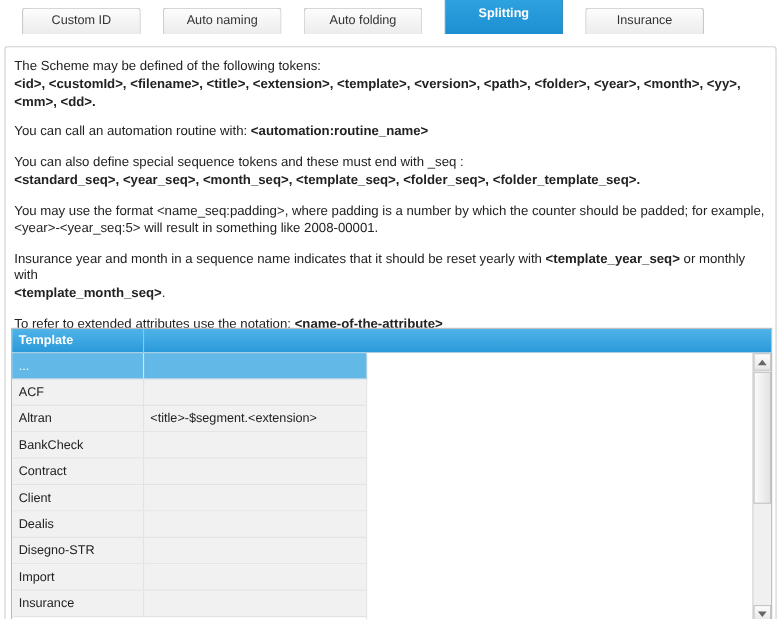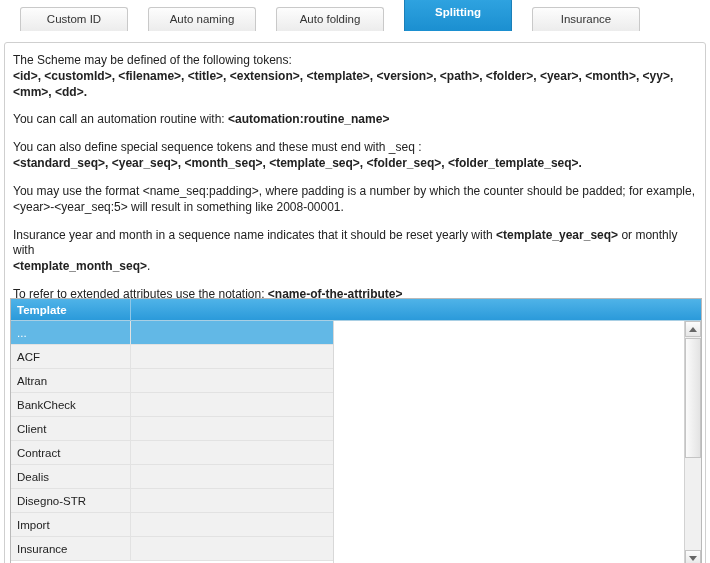--- a/index.html
+++ b/index.html
@@ -247,31 +247,32 @@
           <div class="row selected">
             <div class="cell c-template">...</div>
             <div class="cell c-scheme"></div>
           </div>
           <div class="row">
             <div class="cell c-template">ACF</div>
             <div class="cell c-scheme"></div>
           </div>
           <div class="row">
             <div class="cell c-template">Altran</div>
+            <div class="cell c-scheme">&lt;title&gt;-$segment.&lt;extension&gt;</div>
           </div>
           <div class="row">
             <div class="cell c-template">BankCheck</div>
             <div class="cell c-scheme"></div>
           </div>
           <div class="row">
+            <div class="cell c-template">Contract</div>
+            <div class="cell c-scheme"></div>
+          </div>
+          <div class="row">
             <div class="cell c-template">Client</div>
-            <div class="cell c-scheme"></div>
-          </div>
-          <div class="row">
-            <div class="cell c-template">Contract</div>
             <div class="cell c-scheme"></div>
           </div>
           <div class="row">
             <div class="cell c-template">Dealis</div>
             <div class="cell c-scheme"></div>
           </div>
           <div class="row">
             <div class="cell c-template">Disegno-STR</div>
             <div class="cell c-scheme"></div>
           </div>

